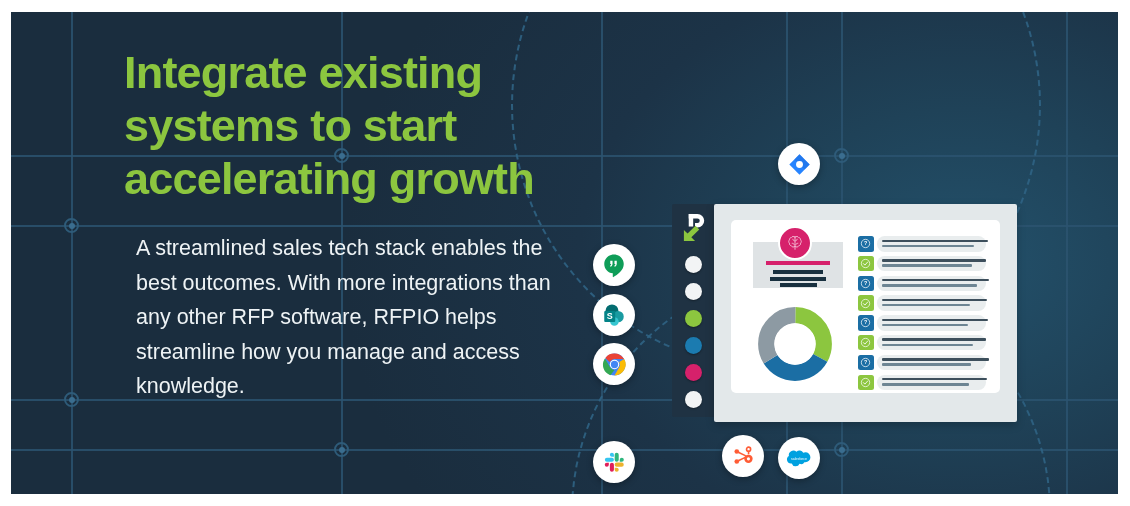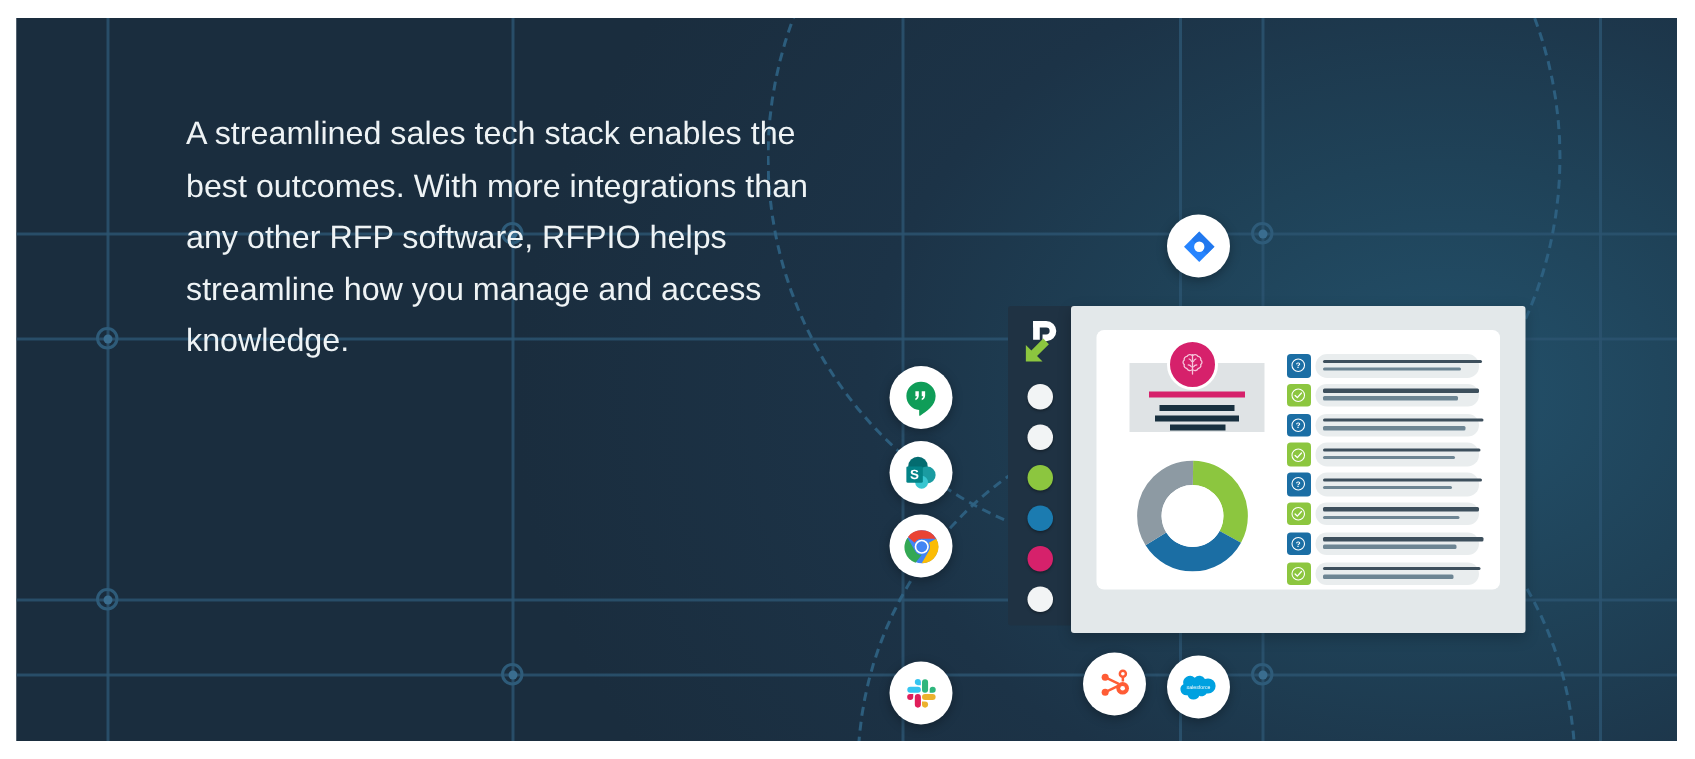--- a/index.html
+++ b/index.html
@@ -43,20 +43,21 @@
   .copy{ position:absolute; left:113px; top:34px; width:470px; }
   h1{
     font-size:45px; line-height:53px; font-weight:bold;
     color:#8cc63f; letter-spacing:-.8px;
   }
   .body{
     margin-top:26px;
     font-size:21.5px; line-height:34.5px;
     color:#eef3f5; font-weight:normal;
     width:425px;
+    margin-left:12px;
   }
 
   
   .appicon{
     position:absolute; width:42px; height:42px; border-radius:50%;
     background:#fff; box-shadow:0 2px 7px rgba(0,0,0,.30);
     display:flex; align-items:center; justify-content:center;
   }
   .appicon svg{ display:block; }
 
@@ -148,20 +149,21 @@
       </div>
     <div class="node" style="left:823px; top:430px;">
         <i></i>
       </div>
 
     <div class="dash" style="left:500px; top:-172px; width:530px; height:530px;"></div>
     <div class="dash" style="left:560px; top:260px;  width:480px; height:480px;"></div>
   </div>
 
   <div class="copy">
+    <h1>Integrate existing systems to start accelerating growth</h1>
     <p class="body">A streamlined sales tech stack enables the best outcomes. With more integrations than any other RFP software, RFPIO helps streamline how you manage and access knowledge.</p>
   </div>
 
   <div class="appicon" style="left:767px; top:131px;">
     <svg width="25" height="25" viewBox="0 0 32 32" aria-hidden="true">
       <path d="M16 3 L29 16 L16 29 L3 16 Z" fill="#2684ff"></path>
       <path d="M16 3 L29 16 L22.5 22.5 L9.5 9.5 Z" fill="#1e6fe0" opacity=".55"></path>
       <circle cx="16" cy="16" r="4.4" fill="#ffffff"></circle>
     </svg>
   </div>

